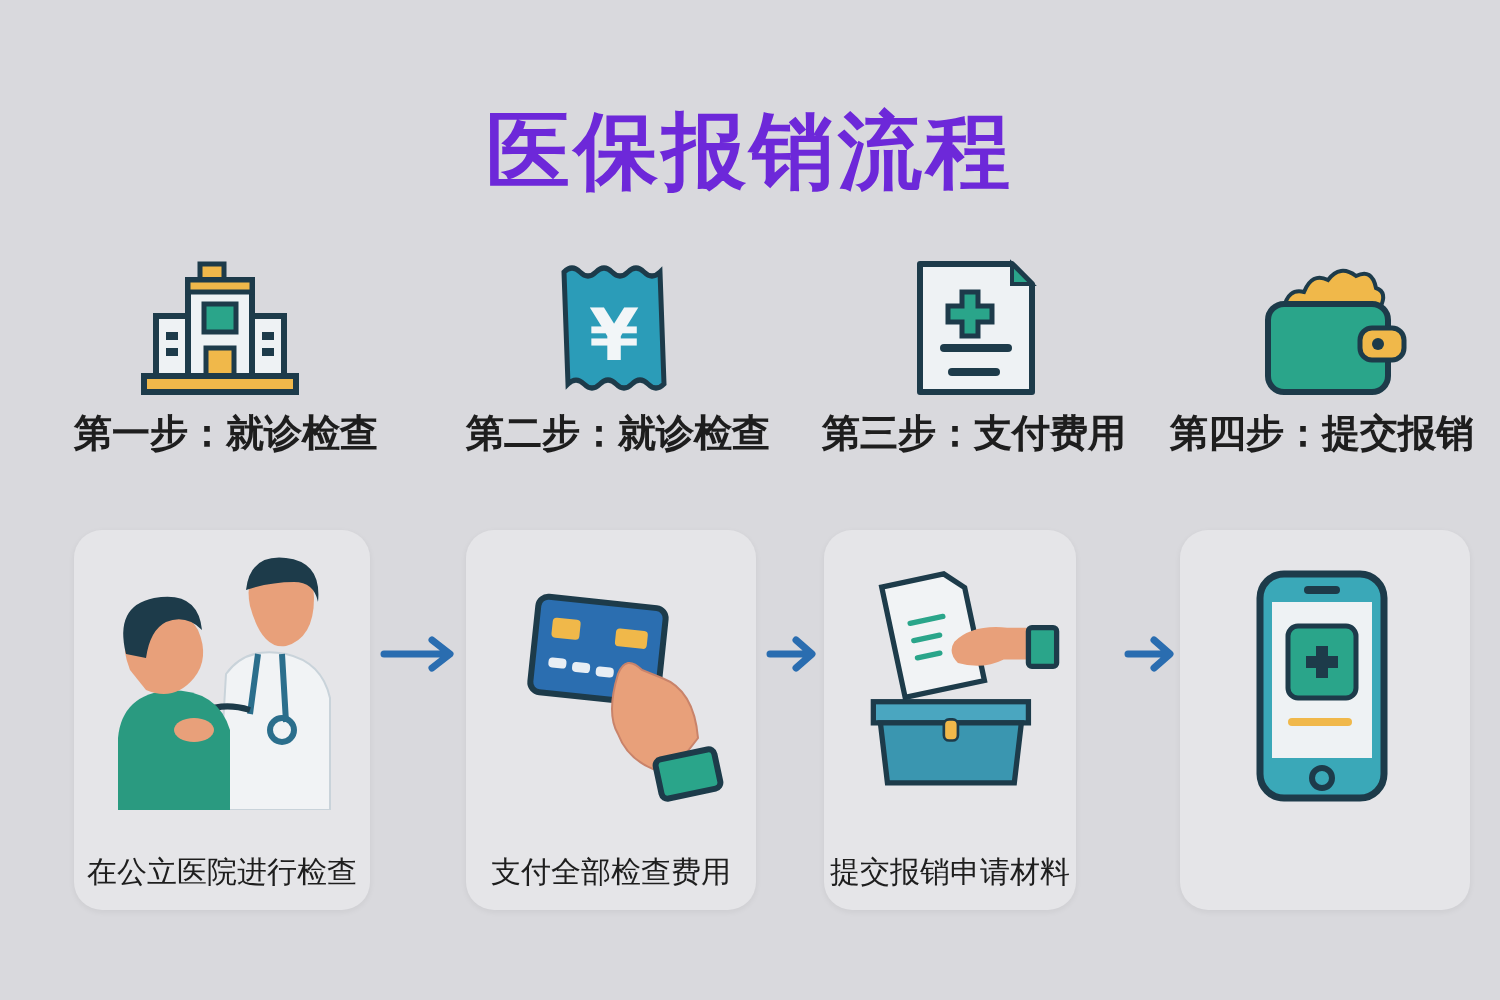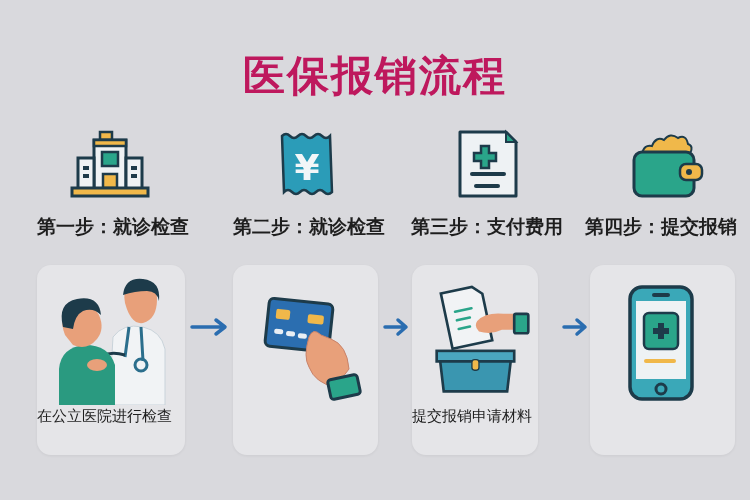--- a/index.html
+++ b/index.html
@@ -5,36 +5,36 @@
   * { box-sizing: border-box; margin: 0; padding: 0; }
   html, body { width: 750px; height: 500px; overflow: hidden; }
   body {
     background: #d9d9dd;
     font-family: "DejaVu Sans", "Liberation Sans", sans-serif;
     position: relative;
   }
   .title {
     position: absolute; left: 0; top: 48px; width: 750px;
     text-align: center; font-size: 42px; font-weight: bold;
-    color: #be185d; letter-spacing: 2px;
+    color: #6d28d9; letter-spacing: 2px;
   }
   .icon { position: absolute; top: 128px; width: 80px; height: 72px; }
   .step-label {
-    position: absolute; top: 214px; font-size: 19px; font-weight: bold;
+    position: absolute; top: 204px; font-size: 19px; font-weight: bold;
     color: #1e1e1e; white-space: nowrap;
   }
   .card {
     position: absolute; top: 265px; height: 190px; width: 148px;
     background: #e5e5e8; border-radius: 14px;
     box-shadow: 0 1px 3px rgba(0,0,0,0.06);
   }
   .card .illus { position: absolute; left: 0; top: 0; width: 100%; height: 140px; }
   .card .caption {
-    position: absolute; left: 0; width: 100%; top: 142px;
-    font-size: 15px; color: #1e1e1e; white-space: nowrap;
+    position: absolute; left: 0; width: 100%; top: 162px;
+    text-align: center; font-size: 15px; color: #1e1e1e; white-space: nowrap;
   }
   .arrow { position: absolute; top: 317px; width: 40px; height: 20px; }
 </style>
 </head>
 <body>
 
 <div class="title">医保报销流程</div>
 
 <svg class="icon" style="left:70px" viewBox="0 0 80 72">
   <rect x="30" y="4" width="12" height="8" fill="#f0b84a" stroke="#1d3b4a" stroke-width="2.5"></rect>
@@ -102,20 +102,21 @@
       <rect x="34" y="36" width="64" height="48" rx="5" fill="#2b6eb0" stroke="#1d3b4a" stroke-width="3"></rect>
       <rect x="42" y="46" width="14" height="10" rx="2" fill="#f0b84a"></rect>
       <rect x="74" y="48" width="16" height="9" rx="2" fill="#f0b84a"></rect>
       <rect x="42" y="66" width="9" height="5" rx="2" fill="#e8eef4"></rect>
       <rect x="54" y="67" width="9" height="5" rx="2" fill="#e8eef4"></rect>
       <rect x="66" y="68" width="9" height="5" rx="2" fill="#e8eef4"></rect>
     </g>
     <path d="M76 72 q4 -10 12 -2 l10 4 q16 6 18 30 l-14 18 q-20 -4 -26 -20 q-6 -10 0 -30 Z" fill="#e8a07a" stroke="#c9836a" stroke-width="1"></path>
     <rect x="96" y="112" width="30" height="20" rx="3" fill="#2aa58a" stroke="#1d3b4a" stroke-width="3" transform="rotate(-12 111 122)"></rect>
   </svg>
+  <div class="caption">支付全部检查费用</div>
 </div>
 
 <div class="card" style="left:412px;width:126px">
   <svg class="illus" viewBox="0 0 143 140">
     <g transform="rotate(-12 60 55)">
       <path d="M40 18 H76 L86 28 V82 H40 Z" fill="#f1f3f5" stroke="#1d3b4a" stroke-width="3"></path>
       <rect x="50" y="40" width="22" height="3" rx="1.5" fill="#2aa58a"></rect>
       <rect x="50" y="50" width="18" height="3" rx="1.5" fill="#2aa58a"></rect>
       <rect x="50" y="60" width="16" height="3" rx="1.5" fill="#2aa58a"></rect>
     </g>

